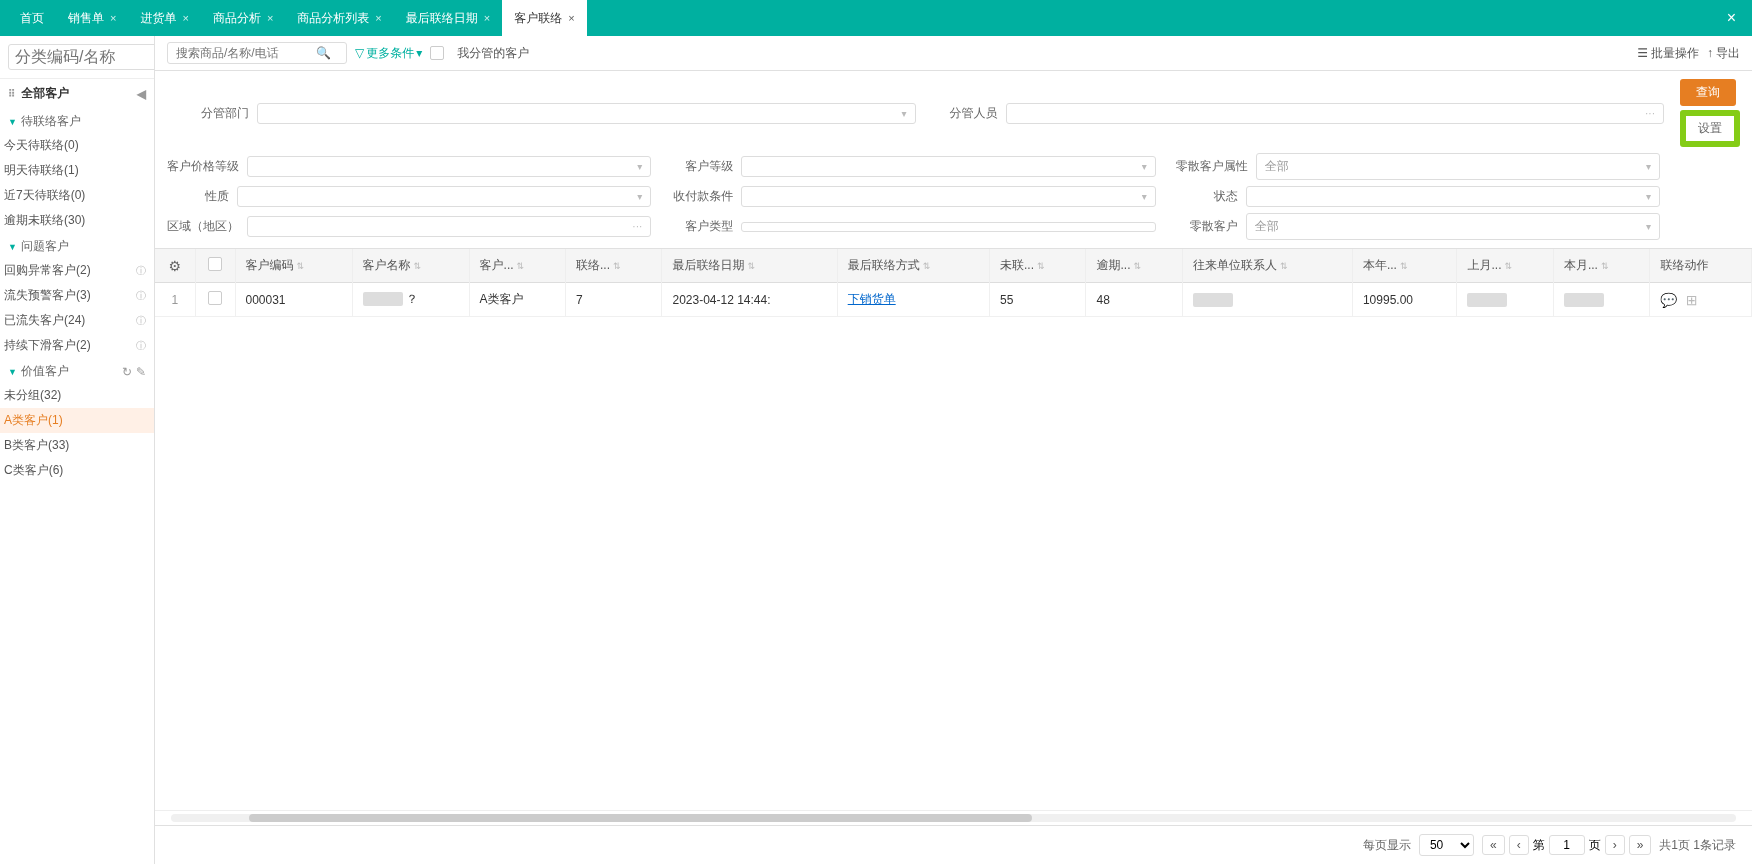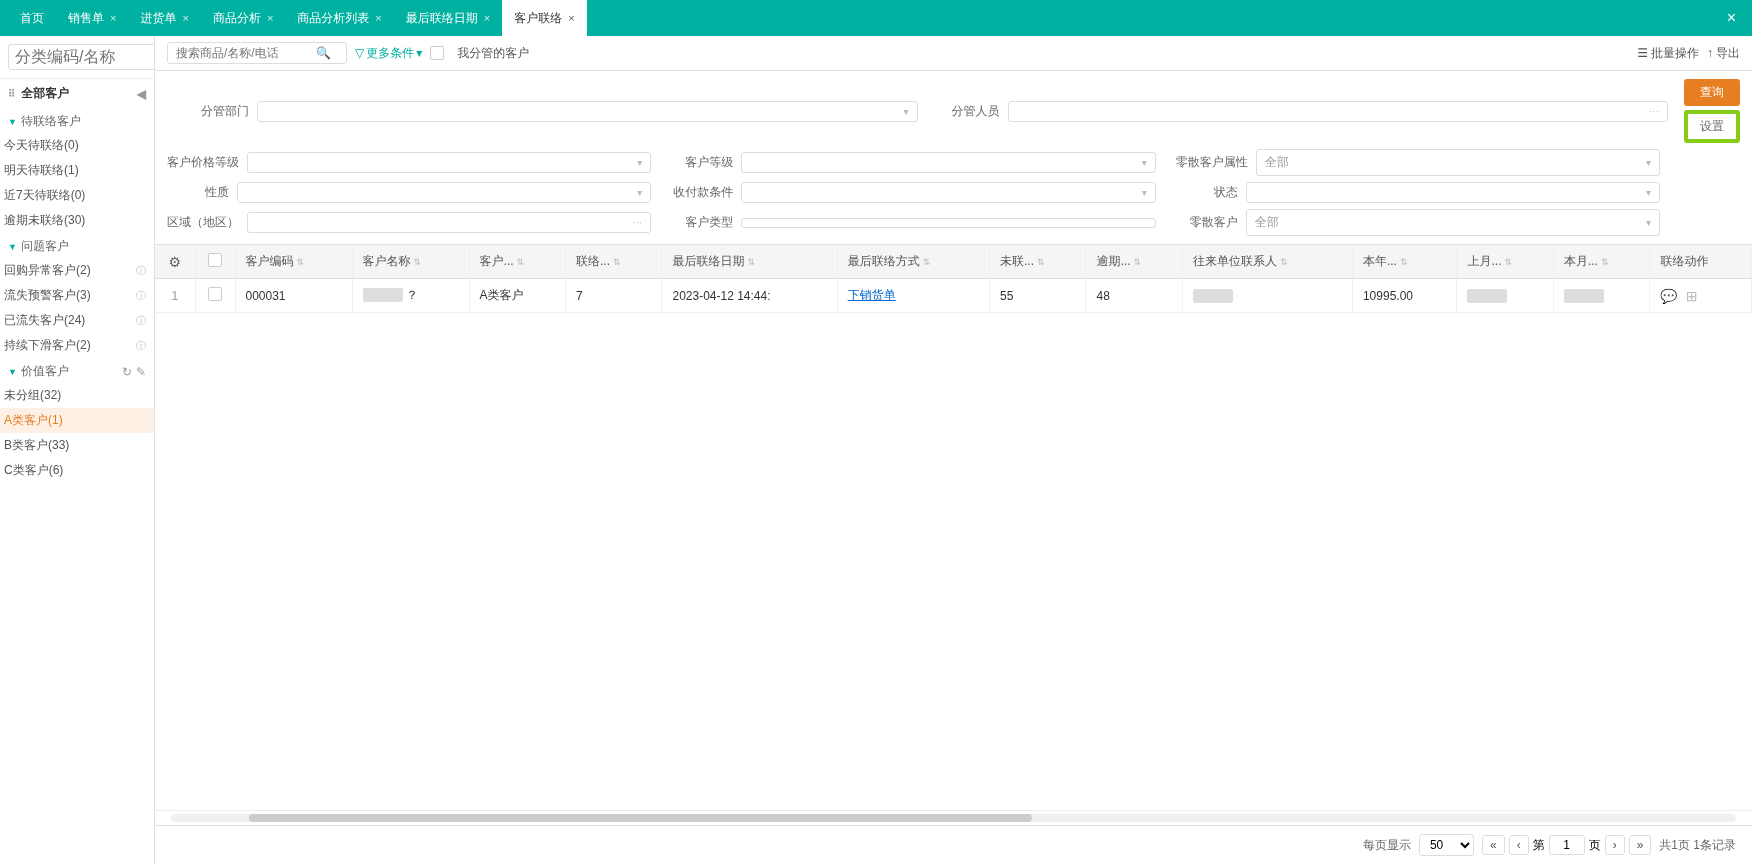--- a/index.html
+++ b/index.html
@@ -288,21 +288,21 @@
       border: none;
       border-radius: 3px;
       padding: 5px 16px;
       cursor: pointer;
       font-size: 12px;
       margin-left: 8px;
     }
     .settings-btn {
       background: white;
       color: #666;
-      border: 4px solid #84cc16;
+      border: 6px solid #84cc16;
       border-radius: 3px;
       padding: 4px 12px;
       cursor: pointer;
       font-size: 12px;
       margin-left: 8px;
       display: block;
       margin-top: 4px;
     }
     .action-buttons {
       display: flex;

